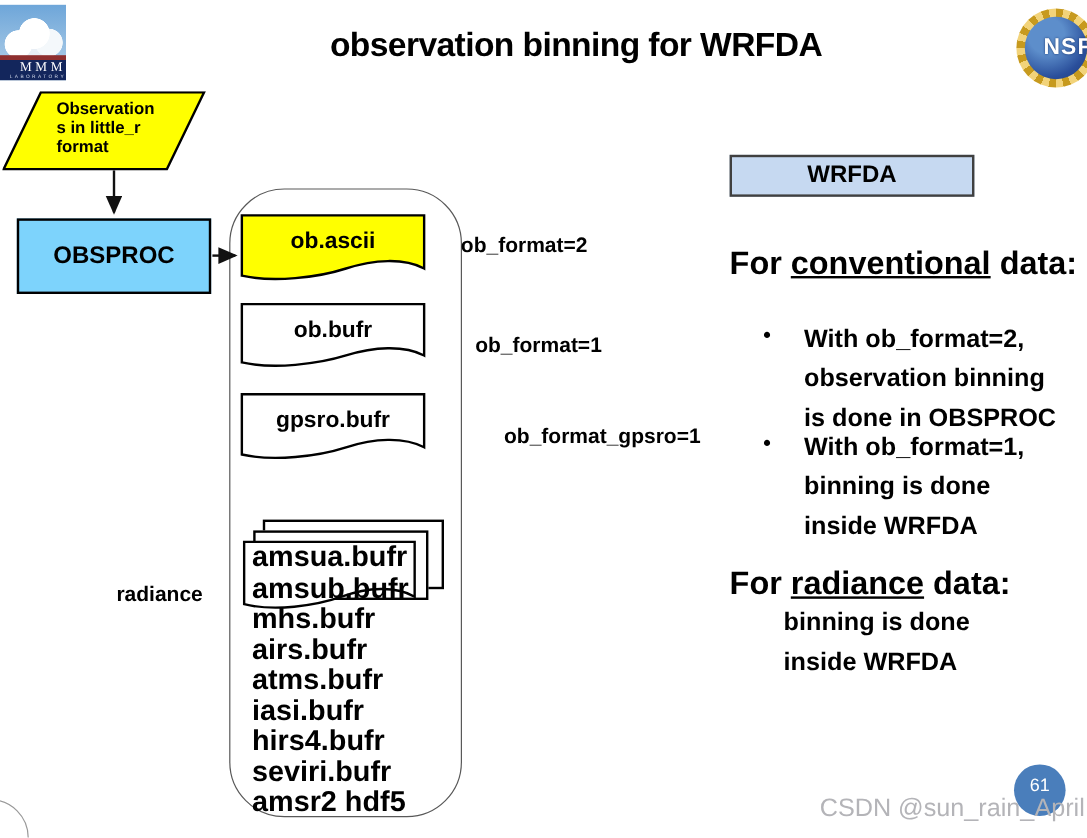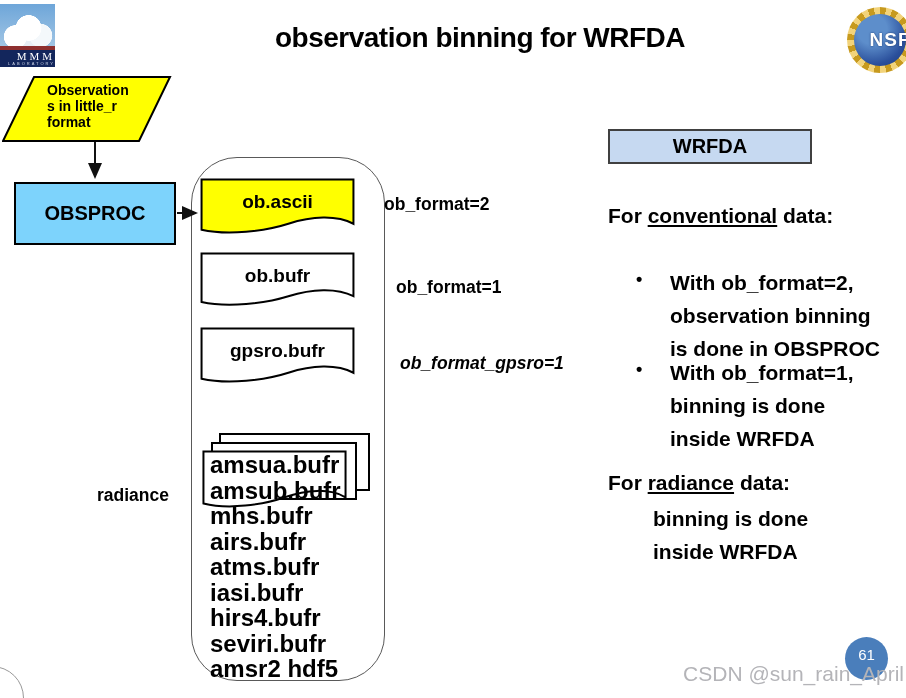--- a/index.html
+++ b/index.html
@@ -57,21 +57,21 @@
 
   .side-label { position:absolute; font-size:17.5px; font-weight:bold; color:#000; white-space:nowrap; }
 
   .connectors { position:absolute; left:0; top:0; width:906px; height:698px; pointer-events:none; }
 
   
   .wrfda-box { position:absolute; left:608px; top:129px; width:204px; height:35px;
                background:#c6d9f1; border:2px solid #404040; display:flex; align-items:center;
                justify-content:center; font-size:20px; font-weight:bold; color:#000; }
 
-  .heading { position:absolute; font-size:21px; font-weight:bold; color:#000; white-space:nowrap; }
+  .heading { position:absolute; font-size:27px; font-weight:bold; color:#000; white-space:nowrap; }
   .heading .u { text-decoration:underline; }
 
   .bullet-row { position:absolute; display:flex; font-size:21px; font-weight:bold; color:#000; }
   .bullet-row .dot { width:18px; font-size:18px; padding-top:3px; }
   .bullet-row .lines { margin-left:16px; line-height:33px; }
 
   .rad-lines { position:absolute; left:653px; top:503px; font-size:21px; font-weight:bold;
                line-height:32.5px; color:#000; }
 
   
@@ -155,21 +155,21 @@
     <div>airs.bufr</div>
     <div>atms.bufr</div>
     <div>iasi.bufr</div>
     <div>hirs4.bufr</div>
     <div>seviri.bufr</div>
     <div>amsr2 hdf5</div>
   </div>
 
   <div class="side-label" style="left:384px; top:194px;">ob_format=2</div>
   <div class="side-label" style="left:396px; top:277px;">ob_format=1</div>
-  <div class="side-label" style="left:400px; top:353px;font-style:italic;">ob_format_gpsro=1</div>
+  <div class="side-label" style="left:420px; top:353px;">ob_format_gpsro=1</div>
   <div class="side-label" style="left:97px; top:485px;">radiance</div>
 
   <svg class="connectors">
     <defs>
       <marker id="arrow" markerWidth="9" markerHeight="8" refX="7" refY="3.5" orient="auto">
         <path d="M0,0 L8,3.5 L0,7 Z" fill="#111"></path>
       </marker>
     </defs>
     <line x1="95" y1="142" x2="95" y2="177" stroke="#111" stroke-width="2" marker-end="url(#arrow)"></line>
     <line x1="177" y1="213" x2="196" y2="213" stroke="#111" stroke-width="2" marker-end="url(#arrow)"></line>

